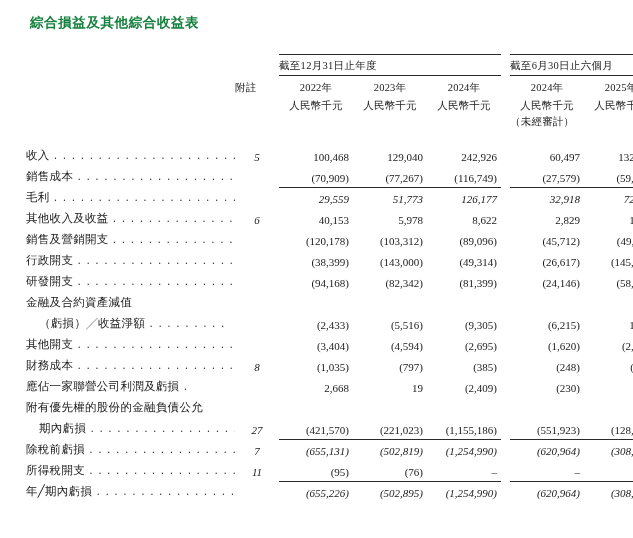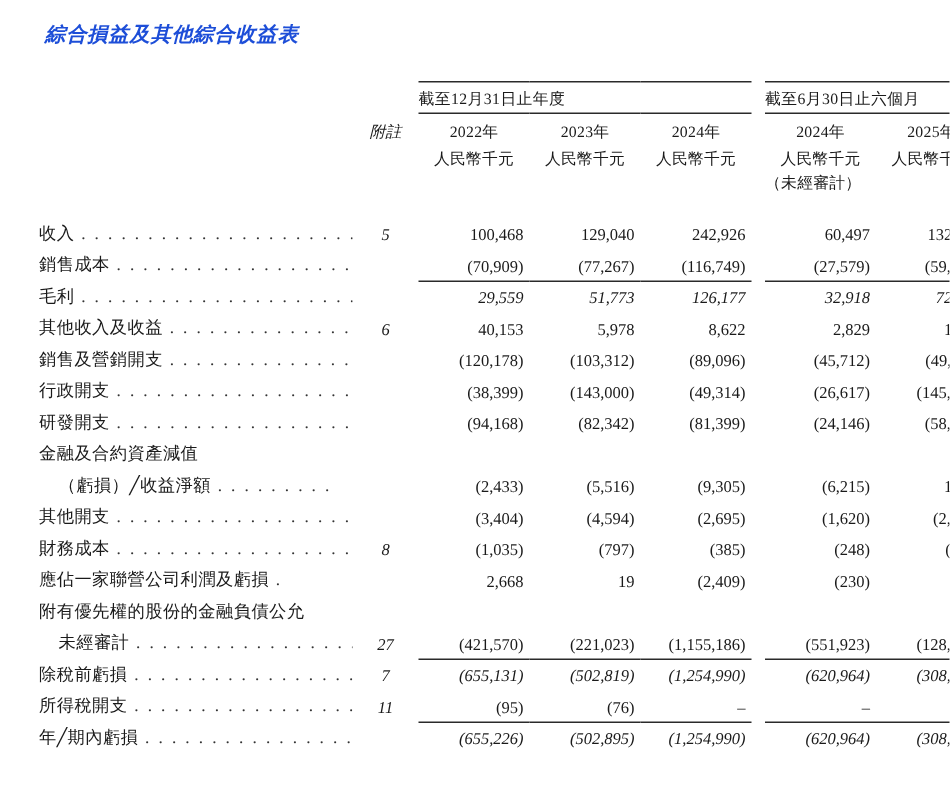--- a/index.html
+++ b/index.html
@@ -19,23 +19,22 @@
     width: 633px;
     height: 538px;
     box-sizing: border-box;
     padding: 14px 22px 0 26px;
   }
   .doc-title {
     font-family: "Liberation Sans", sans-serif;
     font-weight: bold;
     font-size: 13.5px;
     letter-spacing: 0.6px;
-    color: #1d4ed8;
+    color: #15803d;
     margin: 0 0 22px 4px;
-    font-style: italic;
   }
   table.fin {
     width: 587px;
     border-collapse: collapse;
     font-size: 11px;
     table-layout: fixed;
   }
   col.c-label { width: 209px; }
   col.c-note  { width: 44px; }
   col.c-num   { width: 74px; }
@@ -71,41 +70,40 @@
     padding: 1px 0 0 0;
     letter-spacing: 0.2px;
   }
   .unit2 {
     text-align: left;
     font-size: 10.5px;
     padding: 2px 0 0 0;
     letter-spacing: 0.2px;
   }
   .note-head {
-    text-align: center;
     font-size: 10.5px;
     padding-bottom: 3px;
     letter-spacing: 0.2px;
-    font-style: italic;
   }
   tr.spacer td { height: 16px; }
 
   .lbl {
     font-size: 11.5px;
     letter-spacing: 0.3px;
     white-space: nowrap;
     padding: 3px 0 3px 0;
     overflow: hidden;
   }
   .lbl .dots {
     letter-spacing: 1.6px;
     color: #333;
   }
   .lbl-indent {
     padding-left: 13px;
+    font-family: Liberation Serif, serif;
   }
   .note {
     text-align: center;
     font-size: 11px;
     font-style: italic;
     padding: 3px 0;
   }
   .num {
     text-align: right;
     font-size: 11px;
@@ -304,21 +302,21 @@
           <td class="lbl"><span>附有優先權的股份的金融負債公允</span><span class="dots"></span></td>
           <td class="note"></td>
           <td class="num"></td>
           <td class="num"></td>
           <td class="num"></td>
           <td class="blank"></td>
           <td class="num"></td>
           <td class="num"></td>
         </tr>
         <tr class="row">
-          <td class="lbl lbl-indent"><span>未經審計</span><span class="dots"> . . . . . . . . . . . . . . . . . . . </span></td>
+          <td class="lbl lbl-indent"><span>期內虧損</span><span class="dots"> . . . . . . . . . . . . . . . . . . . </span></td>
           <td class="note">27</td>
           <td class="num">(421,570)</td>
           <td class="num">(221,023)</td>
           <td class="num">(1,155,186)</td>
           <td class="blank"></td>
           <td class="num">(551,923)</td>
           <td class="num">(128,265)</td>
         </tr>
         <tr class="row rule-top">
           <td class="lbl"><span>除稅前虧損</span><span class="dots"> . . . . . . . . . . . . . . . . . . </span></td>

